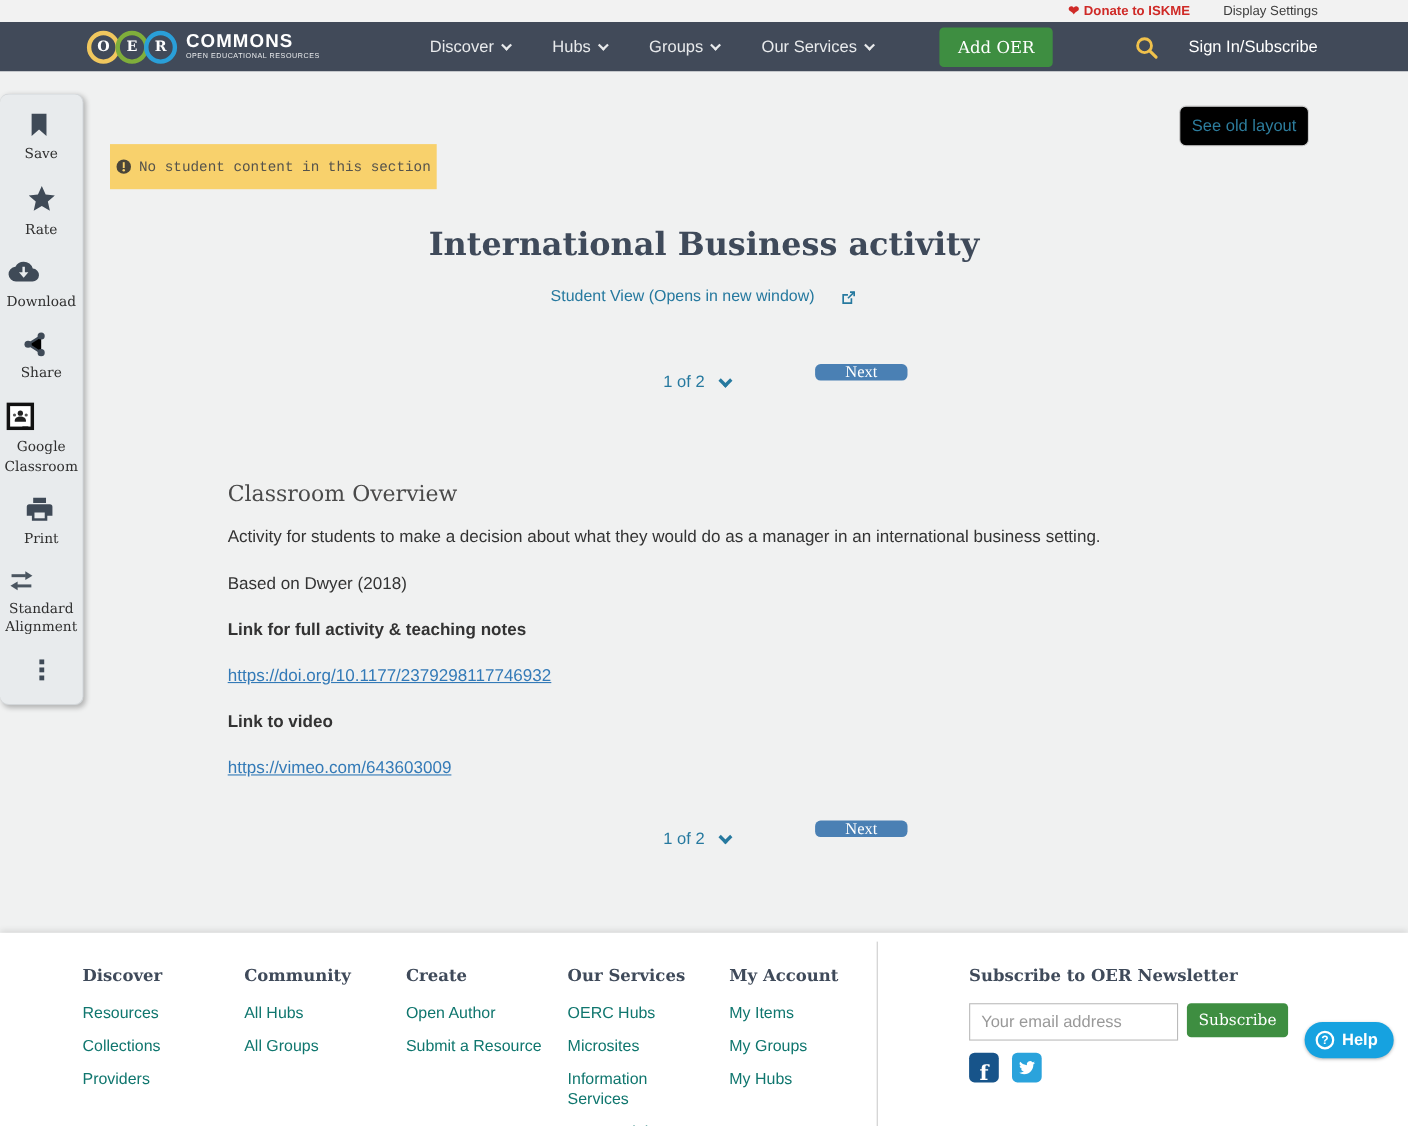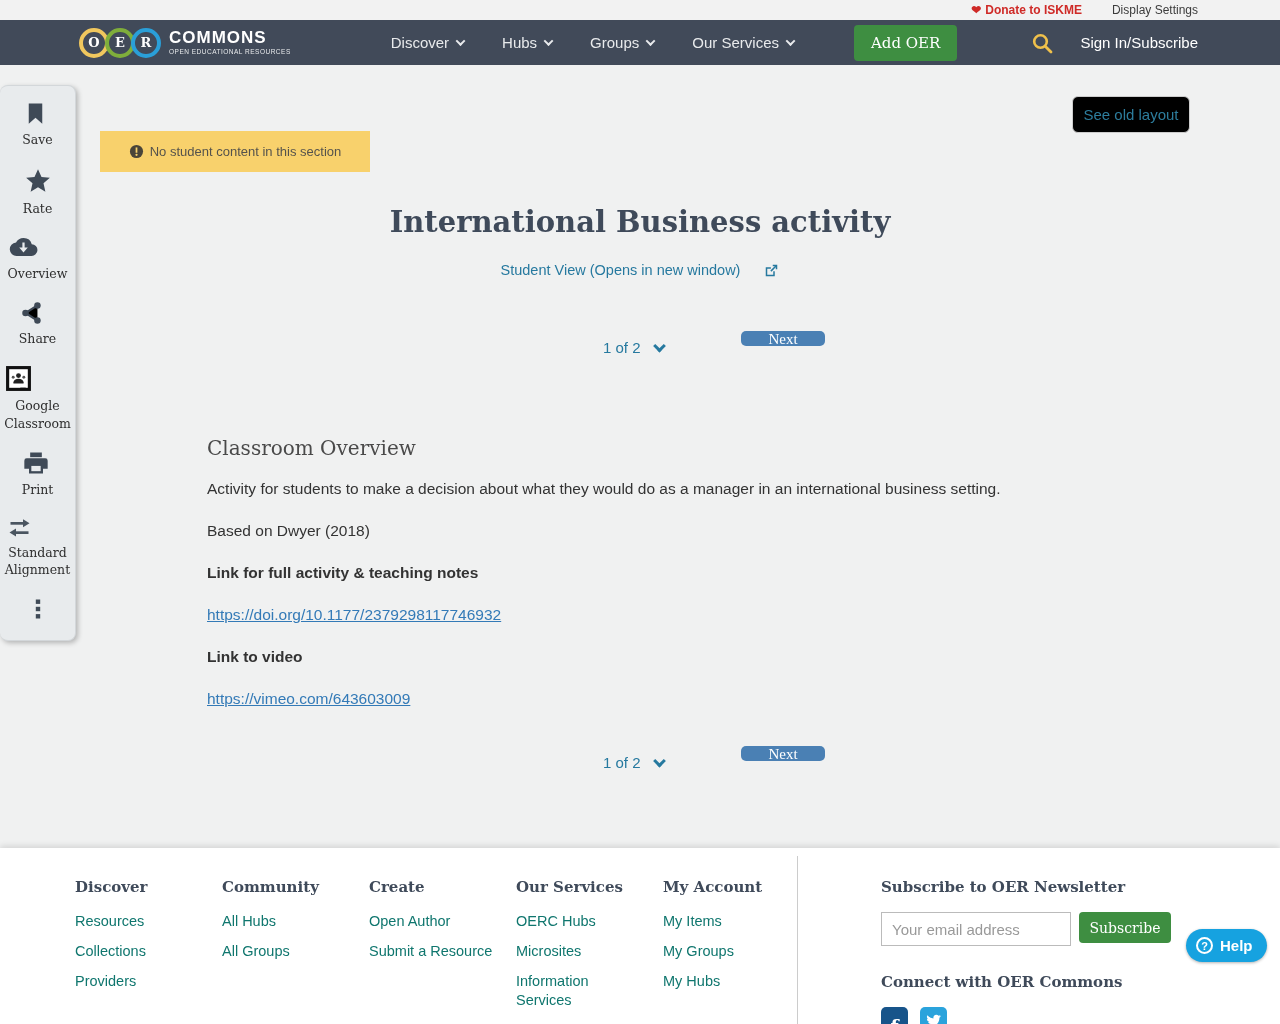--- a/index.html
+++ b/index.html
@@ -41,23 +41,23 @@
   .sidebar { position:absolute; left:0; top:20px; width:76px; background:#e8ebed;
              border:1px solid #d3d7da; border-left:none; border-radius:8px; box-shadow:2px 2px 5px rgba(0,0,0,.25);
              padding:14px 4px 16px; display:flex; flex-direction:column; align-items:center; }
   .sb-item { display:flex; flex-direction:column; margin-bottom:17px; cursor:pointer; text-align:center; }
   .sb-item svg { display:block; }
   .sb-label { font-family:"DejaVu Serif", serif; font-size:12.5px; color:#2e2e2e; margin-top:4px; line-height:1.4; }
 
   .see-old { position:absolute; left:1072px; top:31px; width:118px; height:37px; background:#000000;
              border:1px solid #ccc; border-radius:6px; color:#2d7d9d; font-size:15px; cursor:pointer;
              font-family:"Liberation Sans", sans-serif; }
-  .notice { position:absolute; left:100px; top:66px; width:270px; height:41px; background:#f8d16c;
+  .notice { position:absolute; left:100px; top:66px; width:297px; height:41px; background:#f8d16c;
             display:flex; align-items:center; justify-content:center; gap:6px;
-            font-family:Liberation Sans, sans-serif; font-size:13px; color:#55534c; }
+            font-family:Liberation Mono, monospace; font-size:13px; color:#55534c; }
   .page-title { position:absolute; left:0; right:0; top:140px; text-align:center;
                 font-family:"DejaVu Serif", serif; font-weight:bold; font-size:29px; color:#3f4a5a; }
   .student-view { position:absolute; left:0; right:0; top:196px; text-align:center; }
   .student-view a { color:#26799f; font-size:14.5px; text-decoration:none; display:inline-flex; align-items:flex-end; gap:24px; }
 
   .pager-label { position:absolute; color:#26799f; font-size:15px; display:flex; align-items:center; gap:14px; cursor:pointer; }
   .pager-label .chev { border-width:3px; width:9px; height:9px; }
   .next-btn { position:absolute; width:84px; height:15px; background:#4a80b4; color:#fff; border:none;
               border-radius:5px; font-size:15px; cursor:pointer; font-family:Liberation Serif, serif; }
   .p1-label { left:603px; top:274px; } .p1-next { left:741px; top:266px; }
@@ -165,21 +165,21 @@
       <svg width="30" height="30" viewBox="0 0 24 24" fill="#3f4a57">
           <path d="M12 2.5l2.8 6.2 6.7.6-5.1 4.5 1.5 6.7L12 17l-5.9 3.5 1.5-6.7L2.5 9.3l6.7-.6z"></path>
         </svg>
       <span class="sb-label">Rate</span>
     </div>
     <div class="sb-item">
       <svg width="31" height="27" viewBox="0 0 24 24" fill="#3f4a57">
           <path d="M19.35 9.04A7.49 7.49 0 0 0 12 3.5 7.48 7.48 0 0 0 5.35 7.54 5.99 5.99 0 0 0 6 19.5h13a5 5 0 0 0 .35-10.46z"></path>
           <path d="M11 7.5h2v4.5h2.8L12 16.5l-3.8-4.5H11z" fill="#e8ebed"></path>
         </svg>
-      <span class="sb-label">Overview</span>
+      <span class="sb-label">Download</span>
     </div>
     <div class="sb-item">
       <svg width="26" height="26" viewBox="0 0 24 24">
           <g stroke="#3f4a57" stroke-width="2">
             <path d="M17 5L6 12l11 7"></path>
           </g>
           <g fill="#3f4a57">
             <circle cx="17" cy="5" r="3"></circle>
             <circle cx="6" cy="12" r="3"></circle>
             <circle cx="17" cy="19" r="3"></circle>
@@ -306,21 +306,20 @@
   </div>
 
   <div class="fdivider"></div>
 
   <div class="newsletter">
     <div class="fhead">Subscribe to OER Newsletter</div>
     <div class="nl-row">
       <input class="nl-input" type="text" placeholder="Your email address" style="">
       <button class="subscribe">Subscribe</button>
     </div>
-    <div class="fhead connect-head">Connect with OER Commons</div>
     <div class="social">
       <a class="soc soc-fb">
           <span>f</span>
         </a>
       <a class="soc soc-tw">
         <svg width="17" height="17" viewBox="0 0 24 24" fill="#fff">
             <path d="M22.5 5.8a8.5 8.5 0 0 1-2.4.7 4.2 4.2 0 0 0 1.8-2.3c-.8.5-1.7.8-2.7 1a4.2 4.2 0 0 0-7.2 3.8A11.9 11.9 0 0 1 3.4 4.6 4.2 4.2 0 0 0 4.7 10.2c-.7 0-1.3-.2-1.9-.5v.1c0 2 1.4 3.7 3.4 4.1a4.2 4.2 0 0 1-1.9.1 4.2 4.2 0 0 0 3.9 2.9A8.4 8.4 0 0 1 2 18.7a11.8 11.8 0 0 0 6.4 1.9c7.7 0 11.9-6.4 11.9-11.9v-.6c.9-.6 1.6-1.4 2.2-2.3z"></path>
           </svg>
       </a>
     </div>

